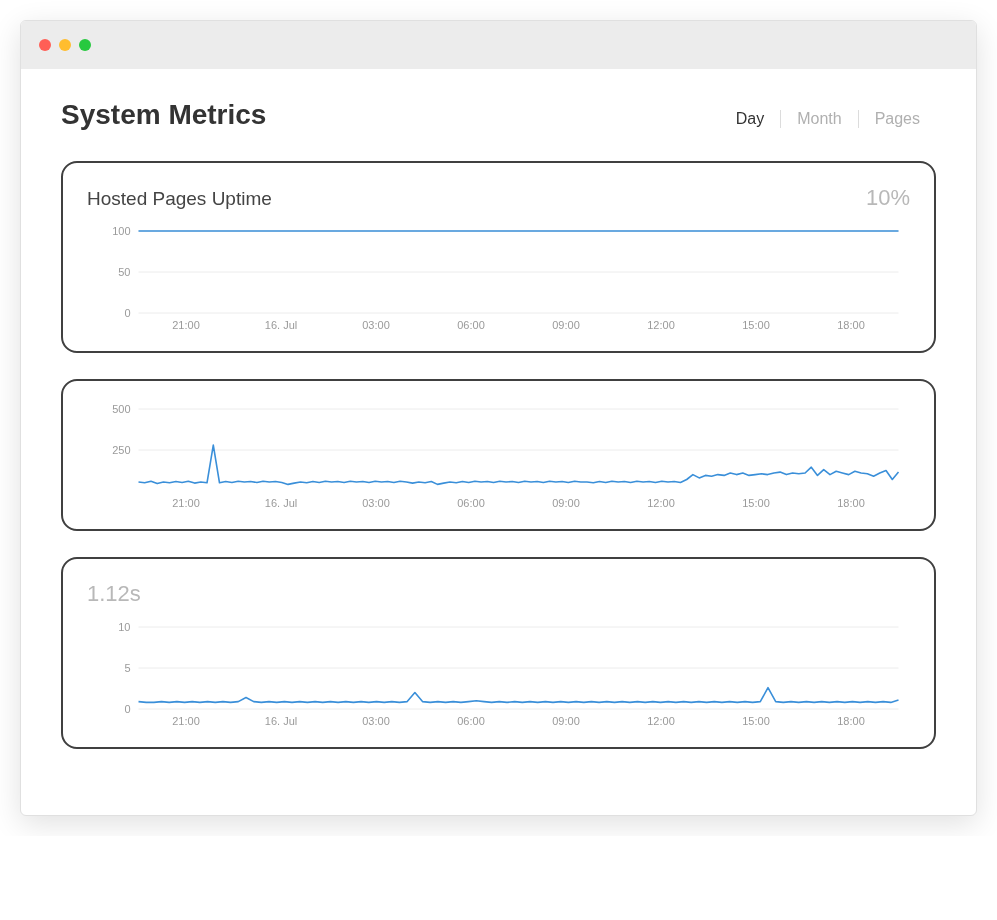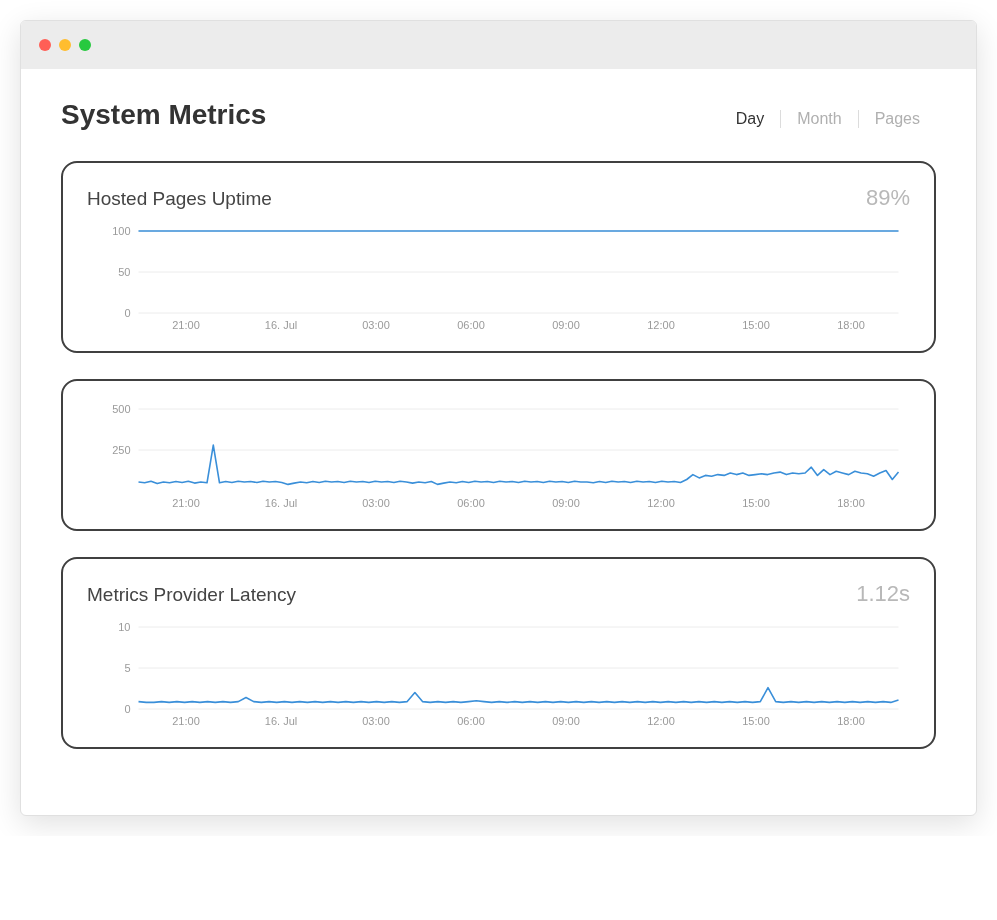--- a/index.html
+++ b/index.html
@@ -133,21 +133,21 @@
         <span class="range-sep"></span>
         <span class="range-tab">Month</span>
         <span class="range-sep"></span>
         <span class="range-tab">Pages</span>
       </div>
     </div>
 
     <div class="card">
       <div class="card-header">
         <div class="card-title">Hosted Pages Uptime</div>
-        <div class="card-value">89%</div>
+        <div class="card-value">10%</div>
       </div>
       <div class="chart">
           <svg viewBox="0 0 820 110" width="100%" height="110">
             <line x1="50" x2="810" y1="88" y2="88" class="grid-line"></line>
             <text x="42" y="92" class="y-tick">0</text>
             <line x1="50" x2="810" y1="47" y2="47" class="grid-line"></line>
             <text x="42" y="51" class="y-tick">50</text>
             <line x1="50" x2="810" y1="6" y2="6" class="grid-line"></line>
             <text x="42" y="10" class="y-tick">100</text>
             <text x="97.5" y="104" class="x-tick">21:00</text>
@@ -178,21 +178,20 @@
             <text x="572.5" y="104" class="x-tick">12:00</text>
             <text x="667.5" y="104" class="x-tick">15:00</text>
             <text x="762.5" y="104" class="x-tick">18:00</text>
             <path d="M50.0 79.0 L56.2 79.8 L62.5 78.2 L68.7 80.6 L74.9 79.0 L81.1 79.8 L87.4 78.5 L93.6 79.5 L99.8 78.2 L106.1 80.1 L112.3 79.0 L118.5 79.8 L124.8 42.1 L131.0 79.8 L137.2 78.5 L143.4 79.5 L149.7 78.2 L155.9 79.0 L162.1 78.5 L168.4 79.5 L174.6 78.2 L180.8 79.0 L187.0 78.5 L193.3 79.5 L199.5 81.4 L205.7 80.1 L212.0 79.0 L218.2 79.8 L224.4 78.5 L230.7 79.5 L236.9 78.2 L243.1 79.0 L249.3 78.5 L255.6 79.5 L261.8 78.2 L268.0 79.0 L274.3 78.5 L280.5 79.5 L286.7 78.2 L293.0 79.0 L299.2 78.5 L305.4 79.5 L311.6 78.2 L317.9 79.0 L324.1 80.1 L330.3 79.0 L336.6 79.8 L342.8 78.5 L349.0 81.4 L355.2 80.1 L361.5 79.0 L367.7 79.8 L373.9 78.5 L380.2 79.5 L386.4 78.2 L392.6 79.0 L398.9 78.5 L405.1 79.5 L411.3 78.2 L417.5 79.0 L423.8 78.5 L430.0 79.5 L436.2 78.2 L442.5 79.0 L448.7 78.5 L454.9 79.5 L461.1 78.2 L467.4 79.0 L473.6 78.5 L479.8 79.5 L486.1 78.2 L492.3 79.0 L498.5 79.0 L504.8 79.8 L511.0 78.5 L517.2 79.5 L523.4 78.2 L529.7 79.0 L535.9 78.5 L542.1 79.5 L548.4 78.2 L554.6 79.0 L560.8 78.5 L567.0 79.5 L573.3 78.2 L579.5 79.0 L585.7 78.5 L592.0 79.5 L598.2 76.5 L604.4 71.6 L610.7 74.9 L616.9 72.4 L623.1 73.2 L629.3 71.6 L635.6 72.4 L641.8 70.0 L648.0 71.6 L654.3 70.0 L660.5 72.4 L666.7 71.6 L673.0 70.8 L679.2 71.6 L685.4 70.0 L691.6 69.1 L697.9 71.6 L704.1 70.0 L710.3 70.8 L716.6 70.0 L722.8 64.2 L729.0 72.4 L735.2 66.7 L741.5 71.6 L747.7 68.3 L753.9 70.0 L760.2 71.6 L766.4 68.3 L772.6 70.0 L778.9 70.8 L785.1 73.2 L791.3 70.0 L797.5 67.5 L803.8 76.5 L810.0 69.1 " class="series-line"></path>
           </svg>
         </div>
     </div>
 
     <div class="card">
       <div class="card-header">
-        <div class="card-title">Metrics Provider Latency</div>
         <div class="card-value">1.12s</div>
       </div>
       <div class="chart">
           <svg viewBox="0 0 820 110" width="100%" height="110">
             <line x1="50" x2="810" y1="88" y2="88" class="grid-line"></line>
             <text x="42" y="92" class="y-tick">0</text>
             <line x1="50" x2="810" y1="47" y2="47" class="grid-line"></line>
             <text x="42" y="51" class="y-tick">5</text>
             <line x1="50" x2="810" y1="6" y2="6" class="grid-line"></line>
             <text x="42" y="10" class="y-tick">10</text>

